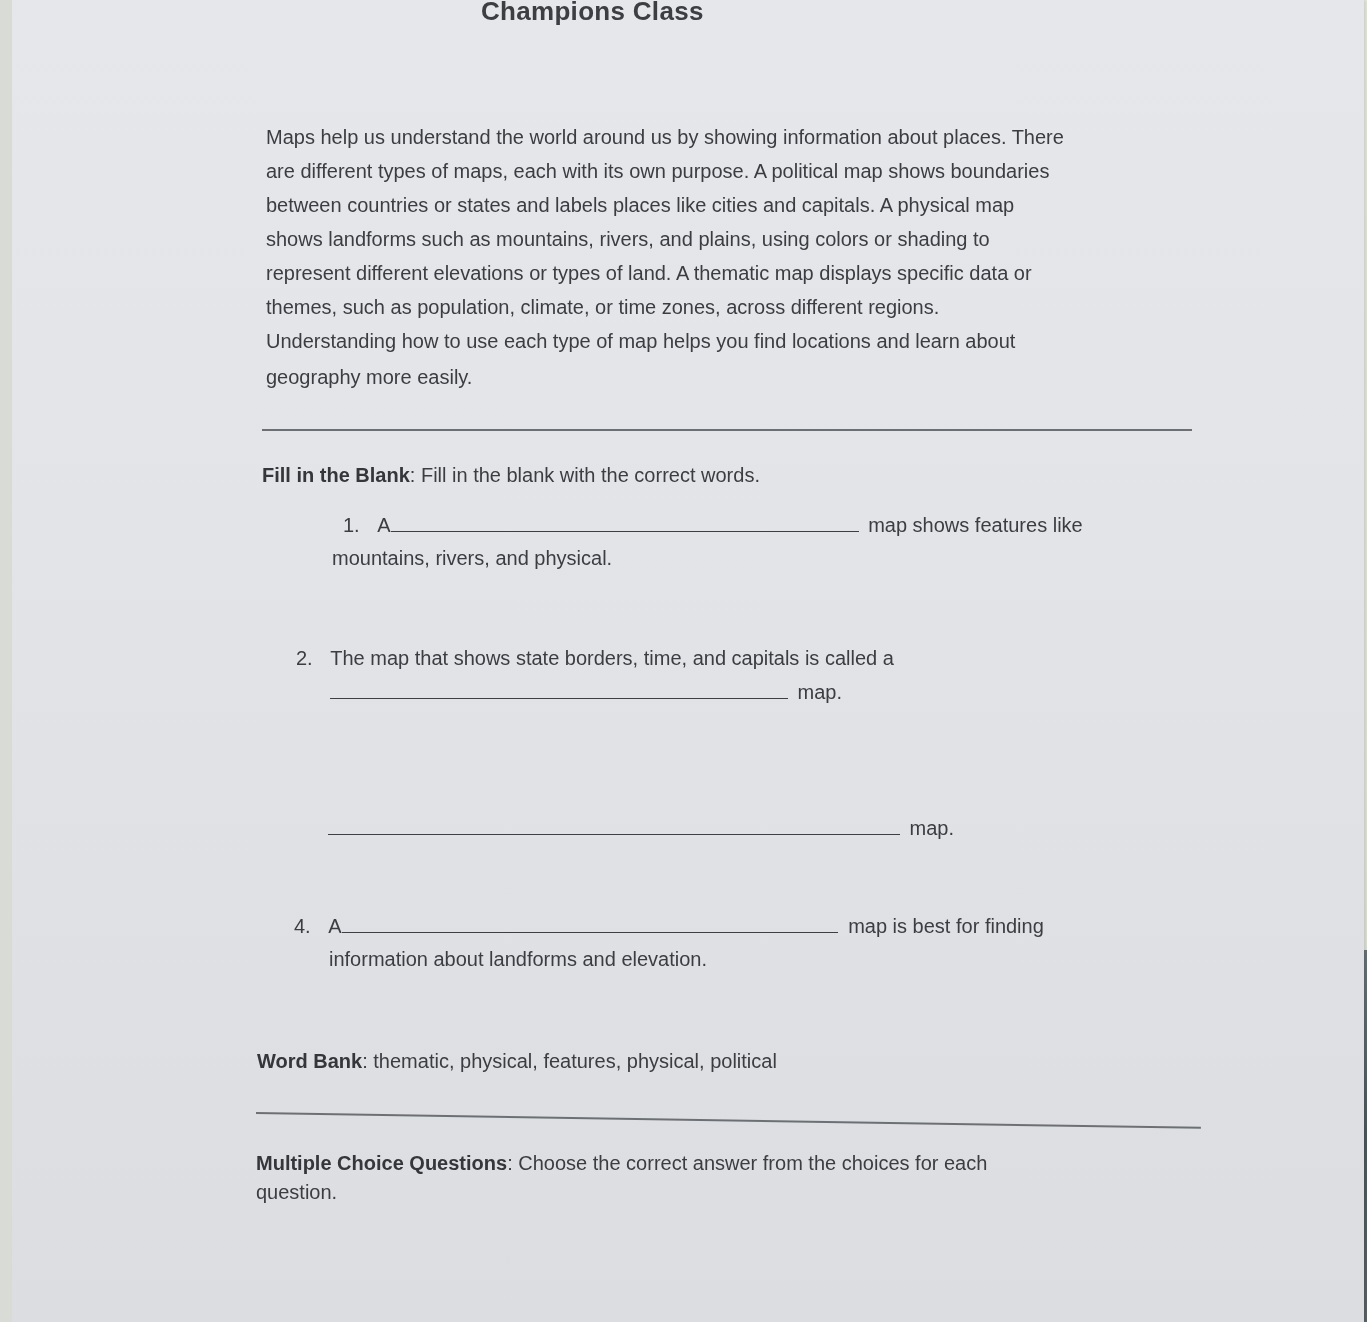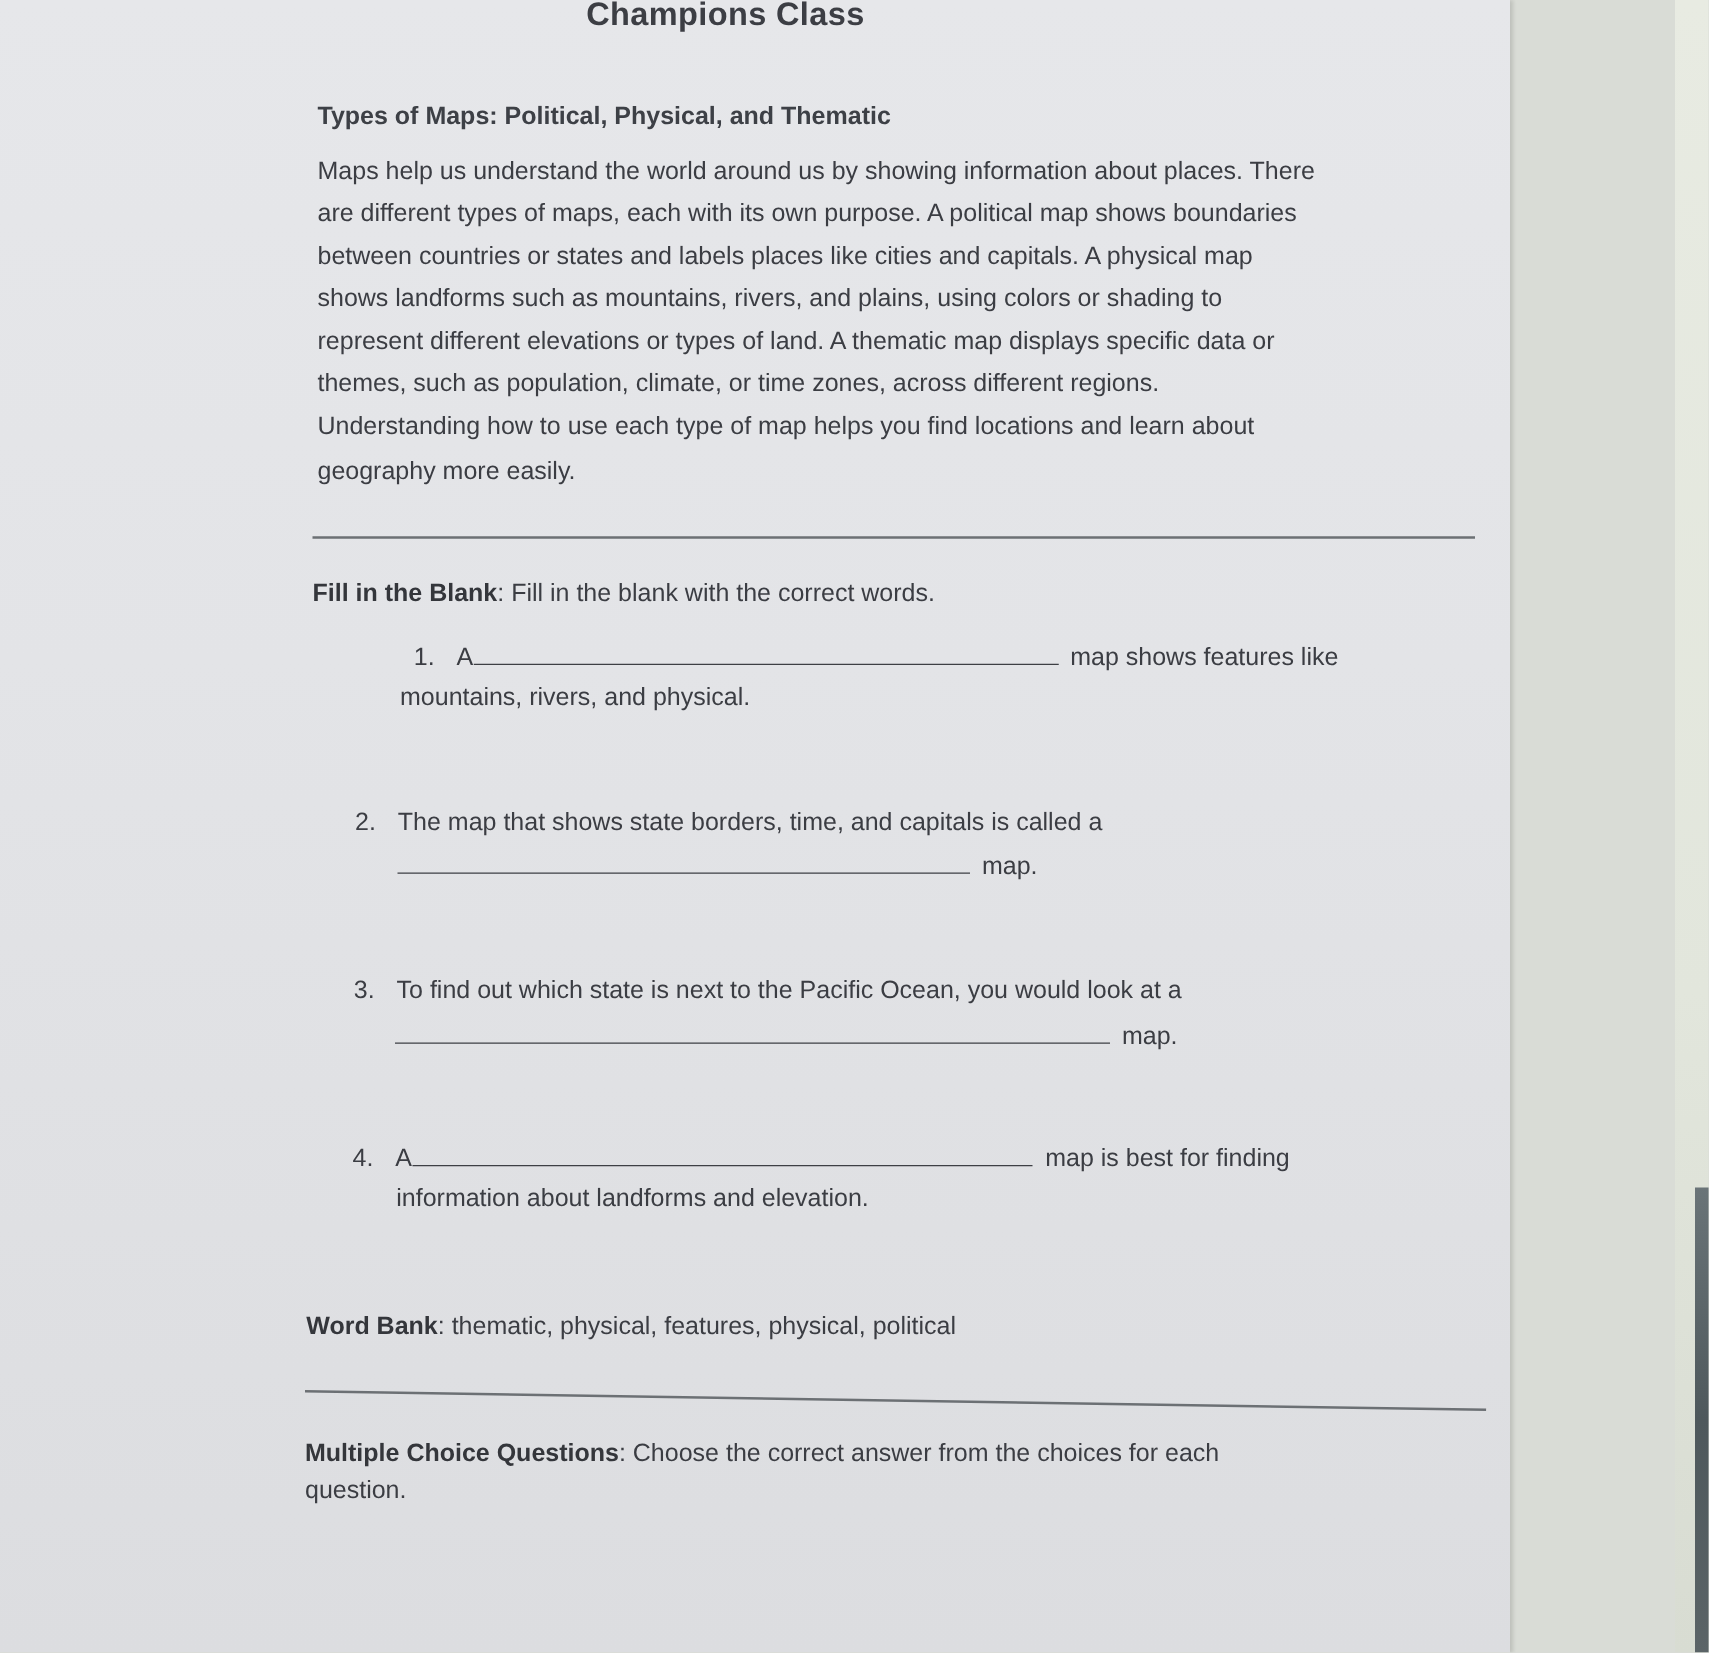--- a/index.html
+++ b/index.html
@@ -10,21 +10,21 @@
   }
   .bg-right {
     position:absolute; left:1340px; top:0; width:27px; height:1322px;
     background:linear-gradient(180deg,#e8ebe2 0%,#e2e6dc 60%,#d8dcd2 100%);
   }
   .bg-dark {
     position:absolute; left:1356px; top:950px; width:11px; height:372px;
     background:linear-gradient(180deg,#6a7478,#4e585c 50%,#5b6467);
   }
   .paper {
-    position:absolute; left:0; top:0; width:1208px; height:1322px;
+    position:absolute; left:12px; top:0; width:1352px; height:1322px;
     background:linear-gradient(180deg,#e6e7ea 0%,#e3e4e7 40%,#dcdde0 100%);
     box-shadow: 2px 0 3px rgba(0,0,0,0.12);
     text-decoration: underline;
   }
   .title {
     position:absolute; left:469px; top:-4px; font-size:26px; font-weight:bold;
     color:#3c3e44; letter-spacing:0.3px;
   }
   .heading {
     position:absolute; left:254px; top:82px; font-size:20px; font-weight:bold; color:#3d4046;
@@ -38,21 +38,20 @@
 </style>
 </head>
 <body>
 
 <div class="bg-right"></div>
 <div class="bg-dark"></div>
 
 <div class="paper">
 
   <div class="title">Champions Class</div>
-  <div class="heading">Types of Maps: Political, Physical, and Thematic</div>
 
   <div>
     <div class="para" style="top:126px">Maps help us understand the world around us by showing information about places. There</div>
     <div class="para" style="top:160px">are different types of maps, each with its own purpose. A political map shows boundaries</div>
     <div class="para" style="top:194px">between countries or states and labels places like cities and capitals. A physical map</div>
     <div class="para" style="top:228px">shows landforms such as mountains, rivers, and plains, using colors or shading to</div>
     <div class="para" style="top:262px">represent different elevations or types of land. A thematic map displays specific data or</div>
     <div class="para" style="top:296px">themes, such as population, climate, or time zones, across different regions.</div>
     <div class="para" style="top:330px">Understanding how to use each type of map helps you find locations and learn about</div>
     <div class="para" style="top:366px">geography more easily.</div>
@@ -73,24 +72,20 @@
 
   <div class="q" style="left:284px; top:647px;">
     <span>2.</span>
     <span style="margin-left:12px">The map that shows state borders, time, and capitals is called a</span>
   </div>
   <div class="q" style="left:318px; top:680px;">
     <span class="blank" style="width:458px"></span>
     <span style="margin-left:4px">map.</span>
   </div>
 
-  <div class="q" style="left:283px; top:781px;">
-    <span>3.</span>
-    <span style="margin-left:12px">To find out which state is next to the Pacific Ocean, you would look at a</span>
-  </div>
   <div class="q" style="left:316px; top:816px;">
     <span class="blank" style="width:572px"></span>
     <span style="margin-left:4px">map.</span>
   </div>
 
   <div class="q" style="left:282px; top:914px;">
     <span>4.</span>
     <span style="margin-left:12px">A</span><span class="blank" style="width:496px"></span>
     <span style="margin-left:5px">map is best for finding</span>
   </div>

